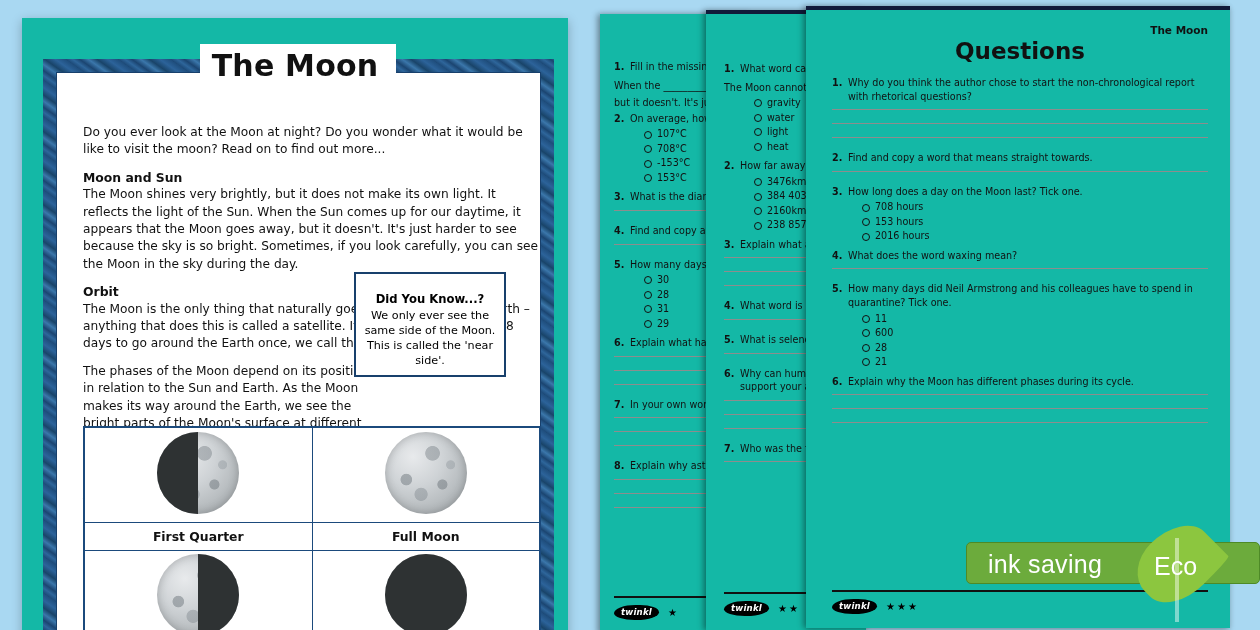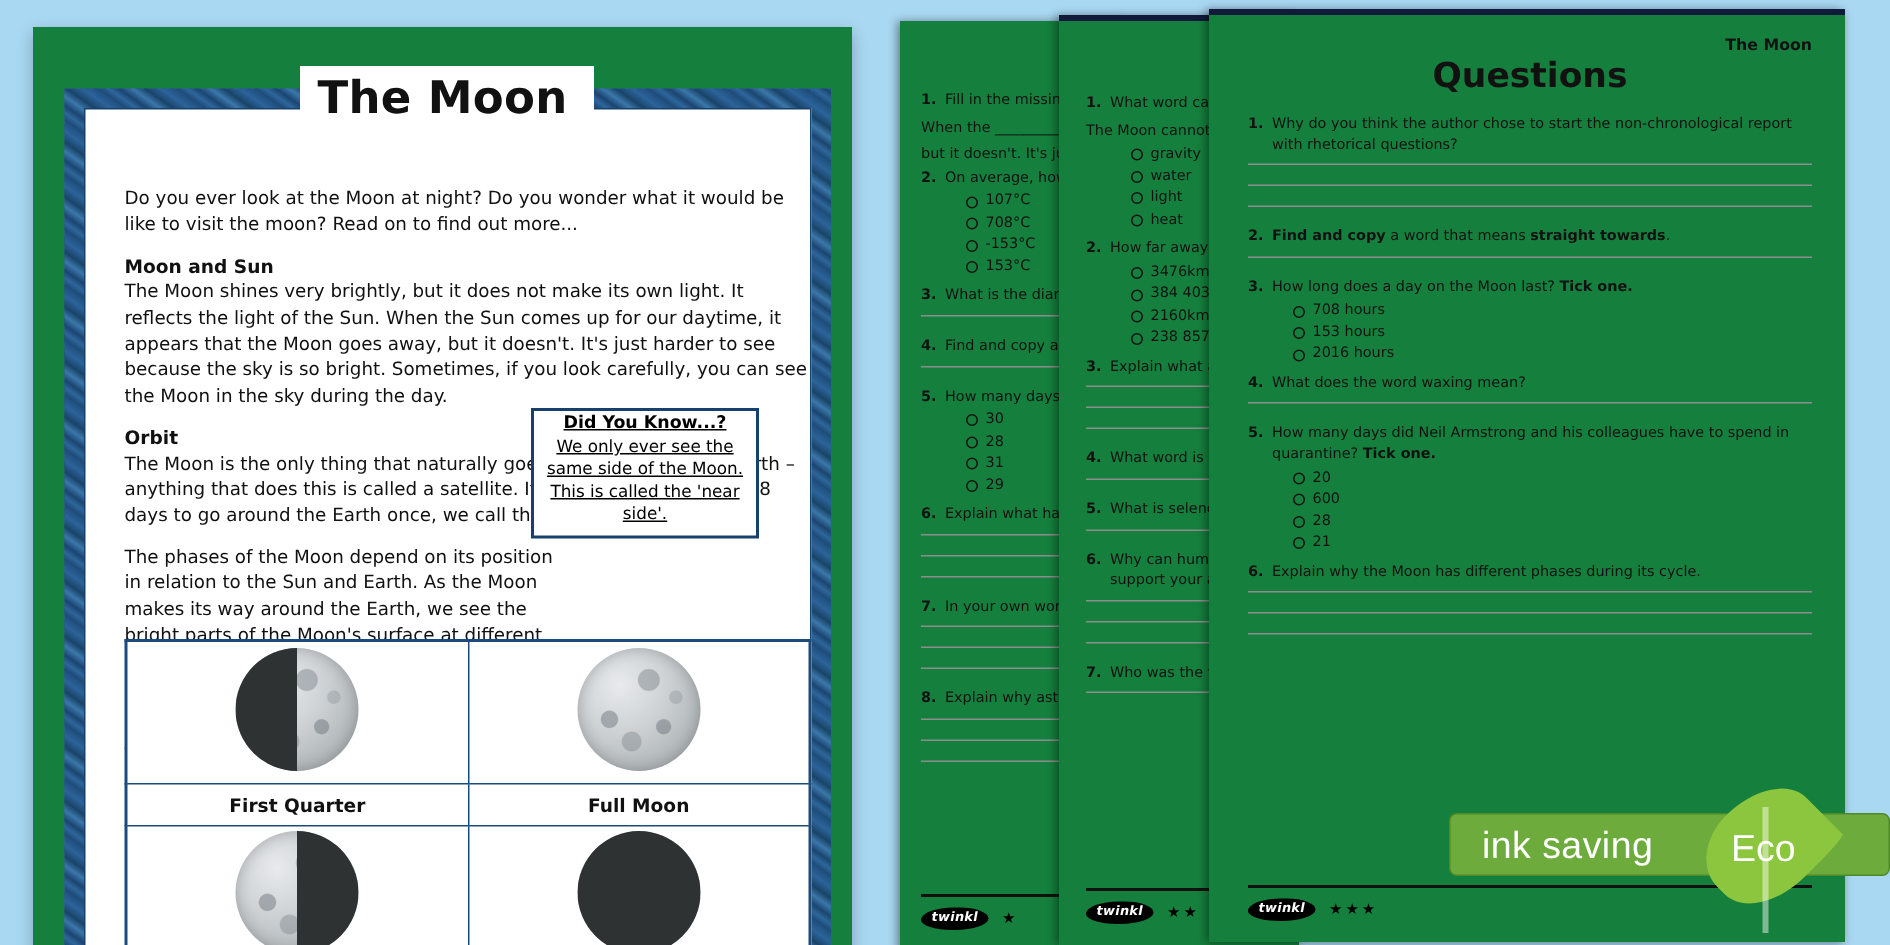--- a/index.html
+++ b/index.html
@@ -12,21 +12,21 @@
 
   body {
     font-family: "DejaVu Sans", sans-serif;
     background: #a9d8f2;
     position: relative;
   }
 
   
   .sheet {
     position: absolute;
-    background: #15803d;
+    background: #14b8a6;
     overflow: hidden;
   }
   .sheet.shadowed {
     box-shadow: -3px 0 6px rgba(0,0,0,0.30), 0 2px 6px rgba(0,0,0,0.18);
   }
 
   
   #moon-sheet {
     left: 22px;
     top: 18px;
@@ -104,26 +104,25 @@
   }
 
   
   .dyk {
     position: absolute;
     left: 332px;
     top: 254px;
     width: 152px;
     border: 2px solid #18406c;
     background: #fff;
-    padding: 0 6px 7px;
+    padding: 18px 6px 7px;
     text-align: center;
     font-size: 11.2px;
     line-height: 15px;
     z-index: 6;
-    text-decoration: underline;
   }
   .dyk .dyk-title { font-weight: bold; display: block; margin-bottom: 1px; font-size: 11.6px; }
 
   .wrap-float {
     float: right;
     width: 158px;
     height: 78px;
     shape-outside: border-box;
   }
 
@@ -225,21 +224,21 @@
 
   .q-item { margin-bottom: 5px; }
   .q-row {
     display: flex;
     align-items: flex-start;
     font-size: 9.6px;
     line-height: 13.6px;
   }
   .q-num { width: 16px; flex: 0 0 16px; font-weight: bold; }
   .q-text { flex: 1; }
-  .q-text b { font-weight: bold; }
+  .q-text b { font-weight: normal; }
   .q-sub { font-size: 9.6px; line-height: 13.6px; margin: 4px 0 2px 0; }
 
   .opts { margin: 2px 0 3px 30px; }
   .opt {
     display: flex;
     align-items: center;
     gap: 5px;
     font-size: 9.6px;
     line-height: 14.5px;
   }
@@ -709,21 +708,21 @@
     </div>
 
     <div class="q-item">
       <div class="q-row">
         <span class="q-num">5.</span>
         <span class="q-text"><span>How many days did Neil Armstrong and his colleagues have to spend in quarantine? </span><b>Tick one.</b></span>
       </div>
       <div class="opts">
         <div class="opt">
             <span class="radio"></span>
-            <span>20</span>
+            <span>11</span>
           </div>
         <div class="opt">
             <span class="radio"></span>
             <span>600</span>
           </div>
         <div class="opt">
             <span class="radio"></span>
             <span>28</span>
           </div>
         <div class="opt">

